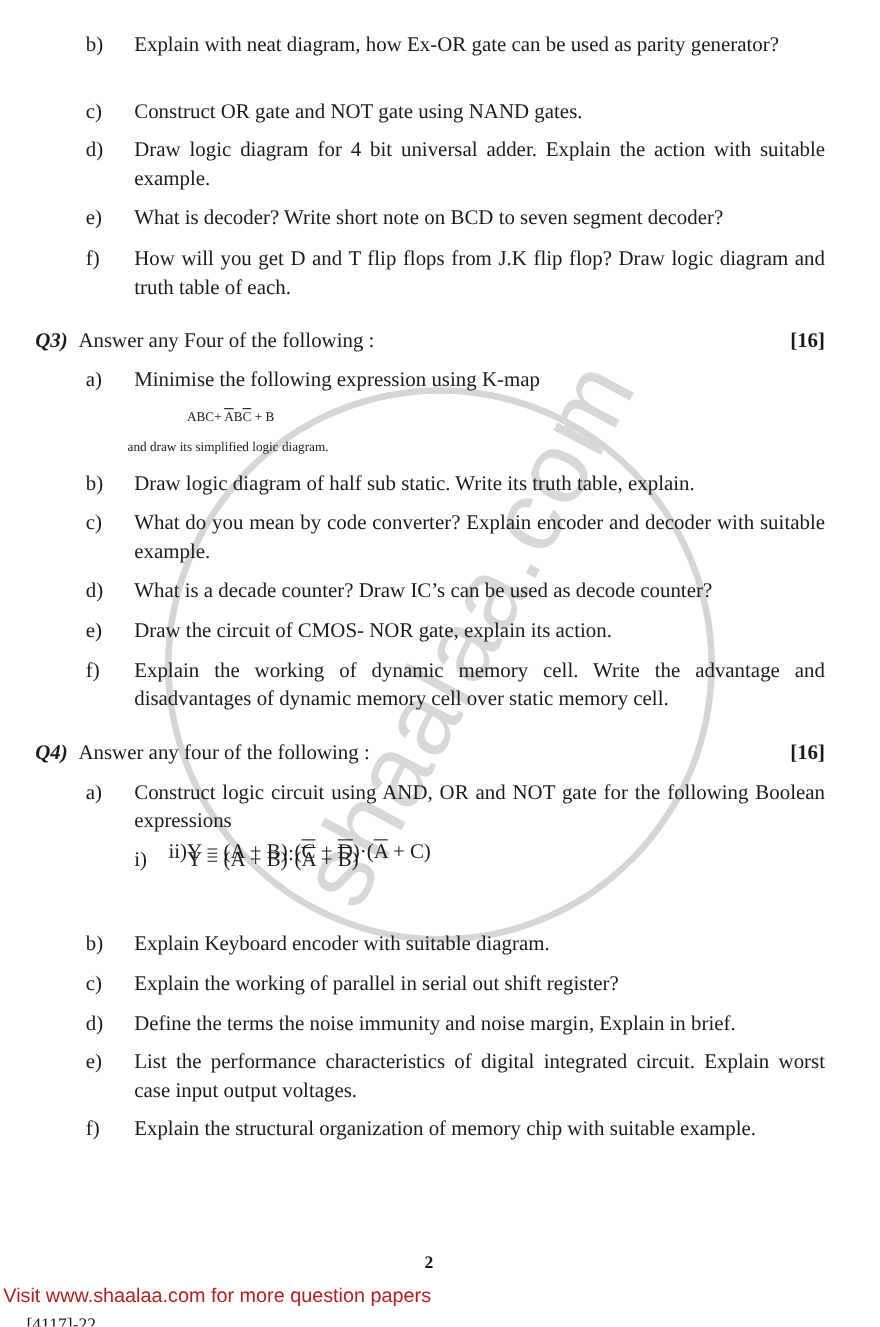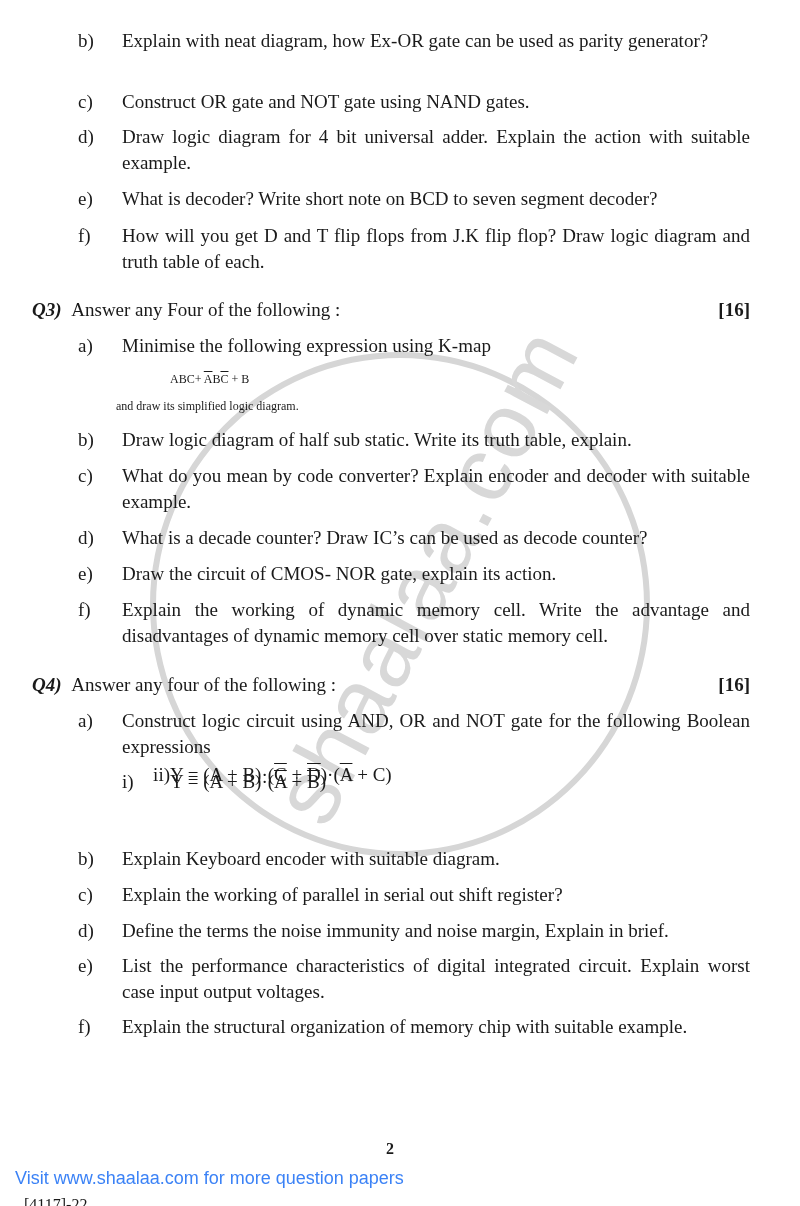--- a/index.html
+++ b/index.html
@@ -123,25 +123,25 @@
     }
     .footer-page {
       position: absolute;
       left: 386px;
       top: 1140px;
       font-size: 16px;
       font-weight: bold;
     }
     .footer-visit {
       position: absolute;
-      left: 15px;
+      left: 3px;
       top: 1168px;
       font-family: "Liberation Sans", "DejaVu Sans", sans-serif;
       font-size: 18px;
-      color: #3b82f6;
+      color: #b91c1c;
     }
   </style>
 </head>
 <body>
 
 <div class="page">
 
   <div class="watermark"></div>
   <div class="watermark-text">shaalaa.com</div>
 

